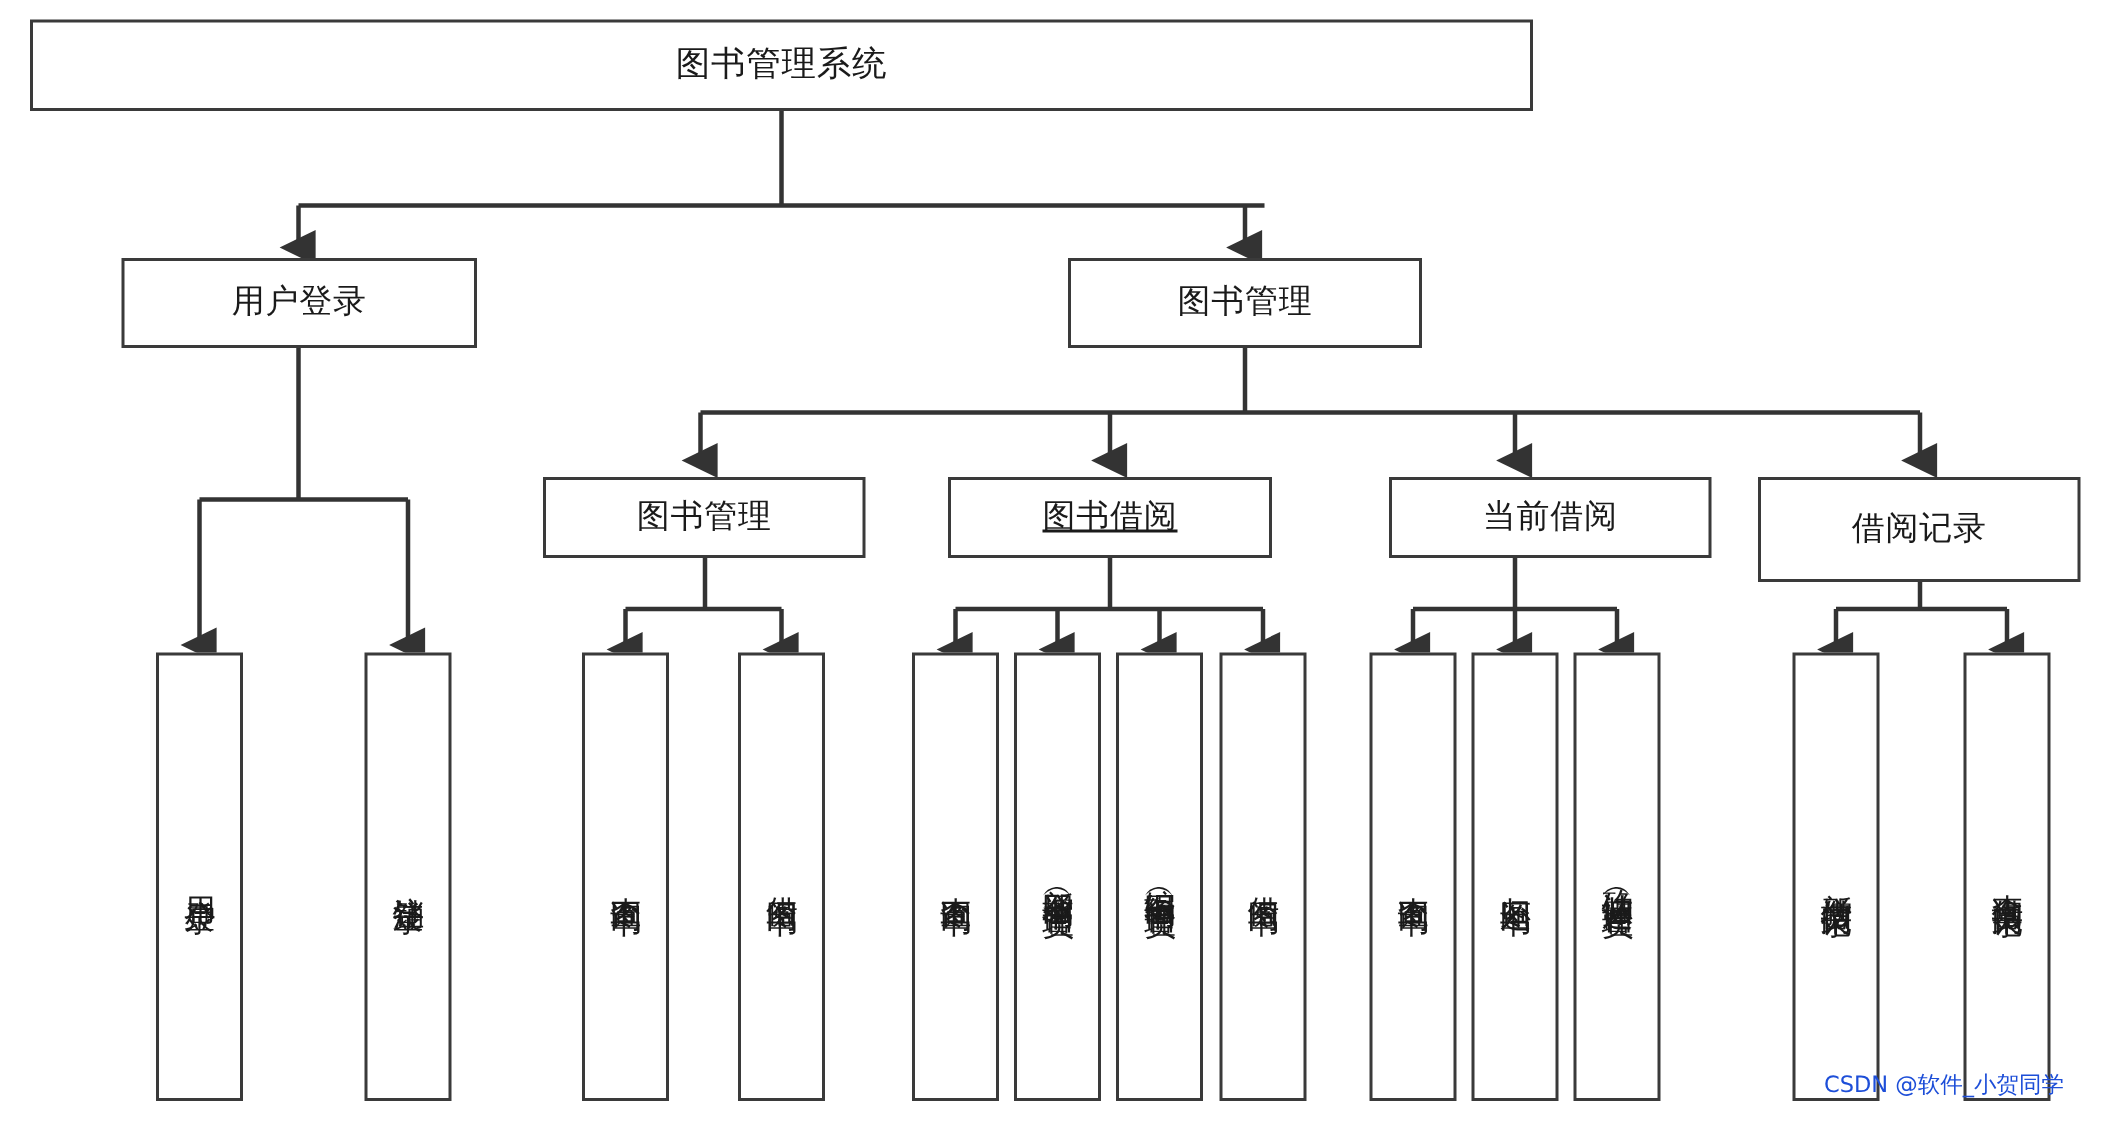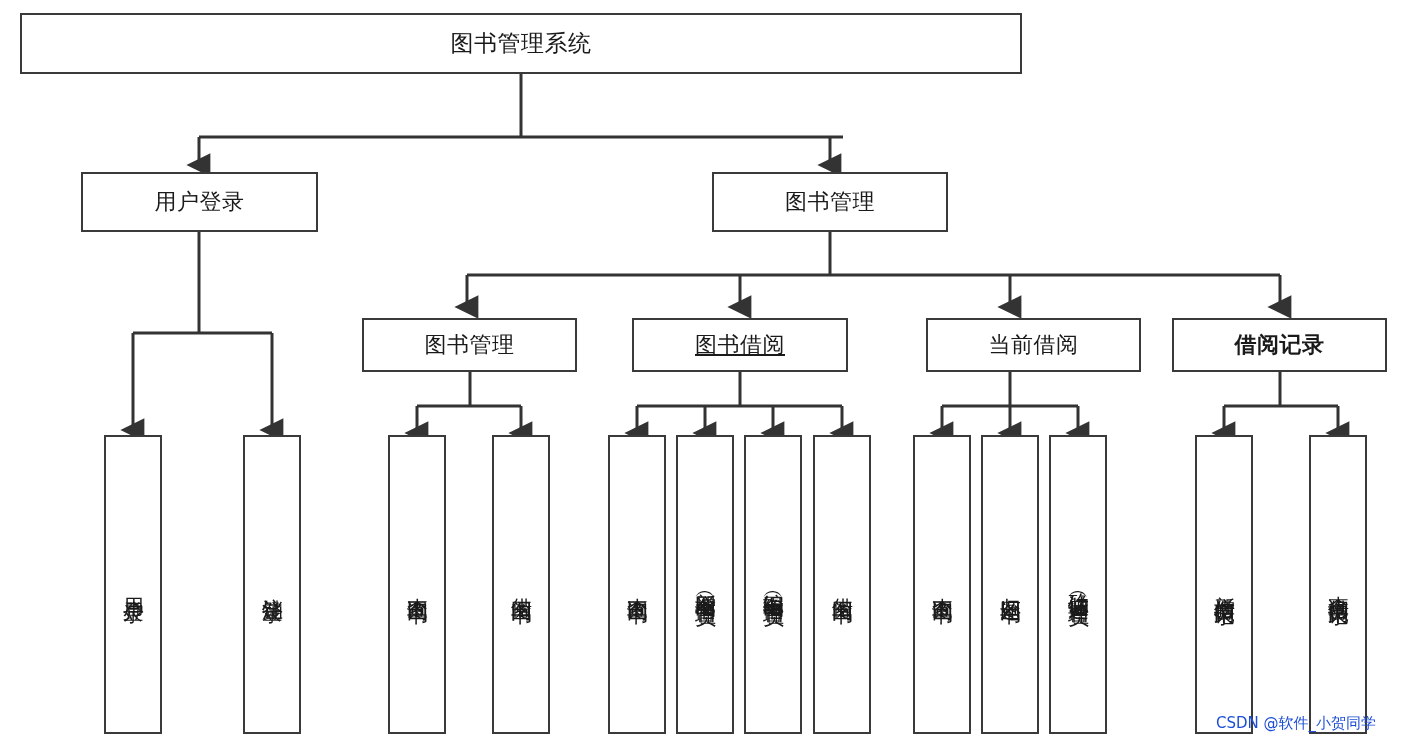--- a/index.html
+++ b/index.html
@@ -139,21 +139,21 @@
 
   <div class="node horizontal" style="left:362px; top:318px; width:215px; height:54px;">
     <span class="label">图书管理</span>
   </div>
   <div class="node horizontal" style="left:632px; top:318px; width:216px; height:54px;text-decoration:underline;">
     <span class="label">图书借阅</span>
   </div>
   <div class="node horizontal" style="left:902px; top:318px; width:215px; height:54px;margin-left:24px;">
     <span class="label">当前借阅</span>
   </div>
-  <div class="node horizontal" style="left:1172px; top:318px; width:215px; height:54px;font-weight:bold;">
+  <div class="node horizontal" style="left:1172px; top:318px; width:215px; height:70px;">
     <span class="label">借阅记录</span>
   </div>
 
   <div class="node vertical" style="left:104px; top:435px; width:58px; height:299px;">
     <span class="label">用户登录</span>
   </div>
   <div class="node vertical" style="left:243px; top:435px; width:58px; height:299px;">
     <span class="label">注销登录</span>
   </div>
 

